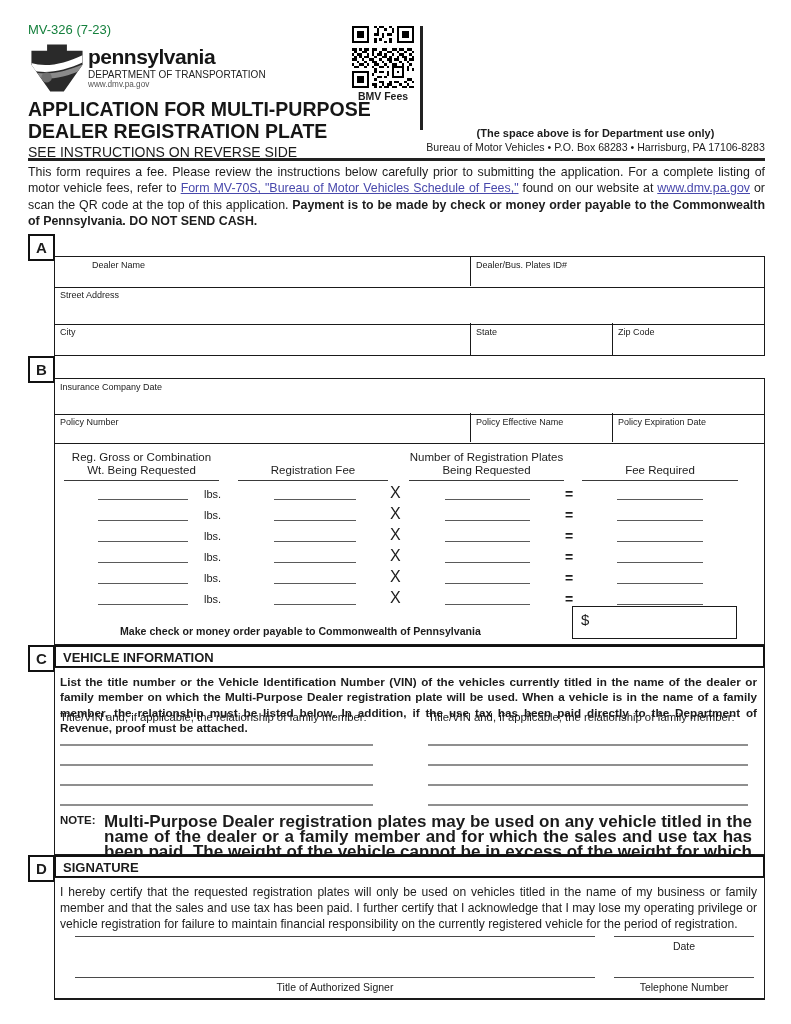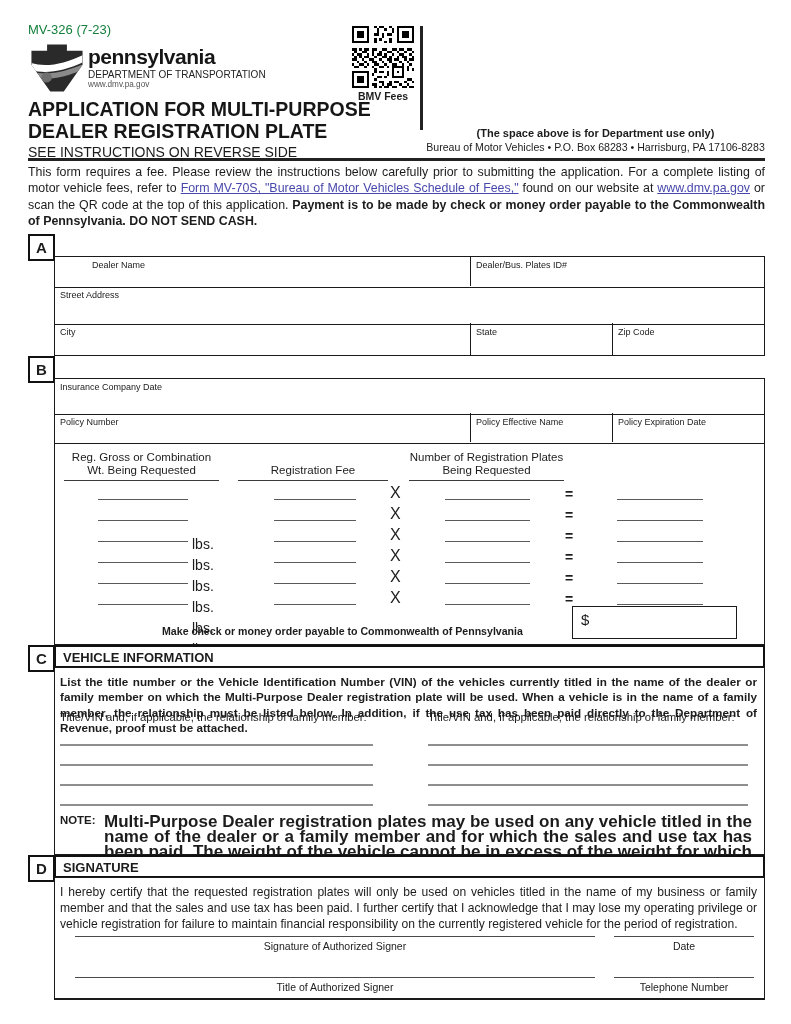--- a/index.html
+++ b/index.html
@@ -28,21 +28,21 @@
   }
   .feehdr {
     position:absolute; border-bottom:1.5px solid #3a3a3a; font-size:11.5px; line-height:13px;
     display:flex; flex-direction:column; justify-content:flex-end; align-items:center;
     text-align:center; padding-bottom:3px;
   }
   .uline { position:absolute; height:0; border-top:1.4px solid #5a5a5a; }
   .vinline { position:absolute; height:0; border-top:2px solid #8f8f8f; }
   .sigline { position:absolute; height:0; border-top:1.5px solid #4a4a4a; }
   .siglbl { position:absolute; font-size:10.5px; text-align:center; color:#222; }
-  .lbsrow-lbs { position:absolute; left:192px; top:1px; font-size:14px;margin-top:48px; }
+  .lbsrow-lbs { position:absolute; left:204px; top:1px; font-size:11px; }
   .lbsrow-x  { position:absolute; left:390px; top:-3px; font-size:16px; }
   .lbsrow-eq { position:absolute; left:565px; top:-1px; font-size:14px; font-weight:bold; }
   a.lnk { text-decoration:underline; cursor:pointer; }
 </style>
 </head>
 <body>
 
 <div class="page">
 
   <div class="abs" style="left:28px; top:22px; font-size:13px; color:#15803d;">MV-326 (7-23)</div>
@@ -135,20 +135,23 @@
     <span>Reg. Gross or Combination</span>
     <span>Wt. Being Requested</span>
   </div>
   <div class="feehdr" style="left:238px; top:444px; width:150px; height:33px;">
     <span>Registration Fee</span>
   </div>
   <div class="feehdr" style="left:409px; top:444px; width:155px; height:33px;">
     <span>Number of Registration Plates</span>
     <span>Being Requested</span>
   </div>
+  <div class="feehdr" style="left:582px; top:444px; width:156px; height:33px;">
+    <span>Fee Required</span>
+  </div>
 
   <div class="abs" style="left:0; top:487px; width:791px; height:16px;">
     <span class="uline" style="left:98px; top:12px; width:90px;"></span>
     <span class="lbsrow-lbs">lbs.</span>
     <span class="uline" style="left:274px; top:12px; width:82px;"></span>
     <span class="lbsrow-x">X</span>
     <span class="uline" style="left:445px; top:12px; width:85px;"></span>
     <span class="lbsrow-eq">=</span>
     <span class="uline" style="left:617px; top:12px; width:86px;"></span>
   </div>
@@ -191,21 +194,21 @@
   <div class="abs" style="left:0; top:592px; width:791px; height:16px;">
     <span class="uline" style="left:98px; top:12px; width:90px;"></span>
     <span class="lbsrow-lbs">lbs.</span>
     <span class="uline" style="left:274px; top:12px; width:82px;"></span>
     <span class="lbsrow-x">X</span>
     <span class="uline" style="left:445px; top:12px; width:85px;"></span>
     <span class="lbsrow-eq">=</span>
     <span class="uline" style="left:617px; top:12px; width:86px;"></span>
   </div>
 
-  <div class="abs b" style="left:120px; top:625px; width:445px; font-size:10.6px; text-align:center;">Make check or money order payable to Commonwealth of Pennsylvania</div>
+  <div class="abs b" style="left:120px; top:625px; width:445px; font-size:10.6px; text-align:left;">Make check or money order payable to Commonwealth of Pennsylvania</div>
   <div class="box" style="left:572px; top:606px; width:165px; height:33px;"></div>
   <div class="abs" style="left:581px; top:611px; font-size:15px;">$</div>
 
   <div class="letterbox" style="top:645px;">C</div>
   <div class="titlebar" style="top:645px;">VEHICLE INFORMATION</div>
   <div class="box" style="left:54px; top:667px; width:711px; height:188px;"></div>
   <div class="abs jst b" style="left:60px; top:674px; width:697px; font-size:11.7px; line-height:15.3px;">List the title number or the Vehicle Identification Number (VIN) of the vehicles currently titled in the name of the dealer or family member on which the Multi-Purpose Dealer registration plate will be used. When a vehicle is in the name of a family member, the relationship must be listed below. In addition, if the use tax has been paid directly to the Department of Revenue, proof must be attached.</div>
   <div class="abs" style="left:60px; top:711px; width:330px; font-size:11.3px;">Title/VIN and, if applicable, the relationship of family member:</div>
   <div class="abs" style="left:428px; top:711px; width:330px; font-size:11.3px;">Title/VIN and, if applicable, the relationship of family member:</div>
   <div class="vinline" style="left:60px; top:744px; width:313px;"></div>
@@ -218,20 +221,19 @@
   <div class="vinline" style="left:428px; top:804px; width:320px;"></div>
   <div class="abs b" style="left:60px; top:814px; font-size:11.4px;">NOTE:</div>
   <div class="abs jst b" style="left:104px; top:814px; width:648px; font-size:17px; line-height:15.2px;">Multi-Purpose Dealer registration plates may be used on any vehicle titled in the name of the dealer or a family member and for which the sales and use tax has been paid. The weight of the vehicle cannot be in excess of the weight for which the registration plate was purchased.</div>
 
   <div class="letterbox" style="top:855px;">D</div>
   <div class="titlebar" style="top:855px;">SIGNATURE</div>
   <div class="box" style="left:54px; top:877px; width:711px; height:123px; border-bottom-width:2.5px;"></div>
   <div class="abs jst" style="left:60px; top:884px; width:697px; font-size:12.1px; line-height:16px;">I hereby certify that the requested registration plates will only be used on vehicles titled in the name of my business or family member and that the sales and use tax has been paid. I further certify that I acknowledge that I may lose my operating privilege or vehicle registration for failure to maintain financial responsibility on the currently registered vehicle for the period of registration.</div>
   <div class="sigline" style="left:75px; top:936px; width:520px;"></div>
   <div class="sigline" style="left:614px; top:936px; width:140px;"></div>
-  <div class="siglbl" style="left:75px; top:940px; width:520px;">Signature of Authorized Signer</div>
   <div class="siglbl" style="left:614px; top:940px; width:140px;">Date</div>
   <div class="sigline" style="left:75px; top:977px; width:520px;"></div>
   <div class="sigline" style="left:614px; top:977px; width:140px;"></div>
   <div class="siglbl" style="left:75px; top:981px; width:520px;">Title of Authorized Signer</div>
   <div class="siglbl" style="left:614px; top:981px; width:140px;">Telephone Number</div>
 
 </div>
 
 </body></html>

